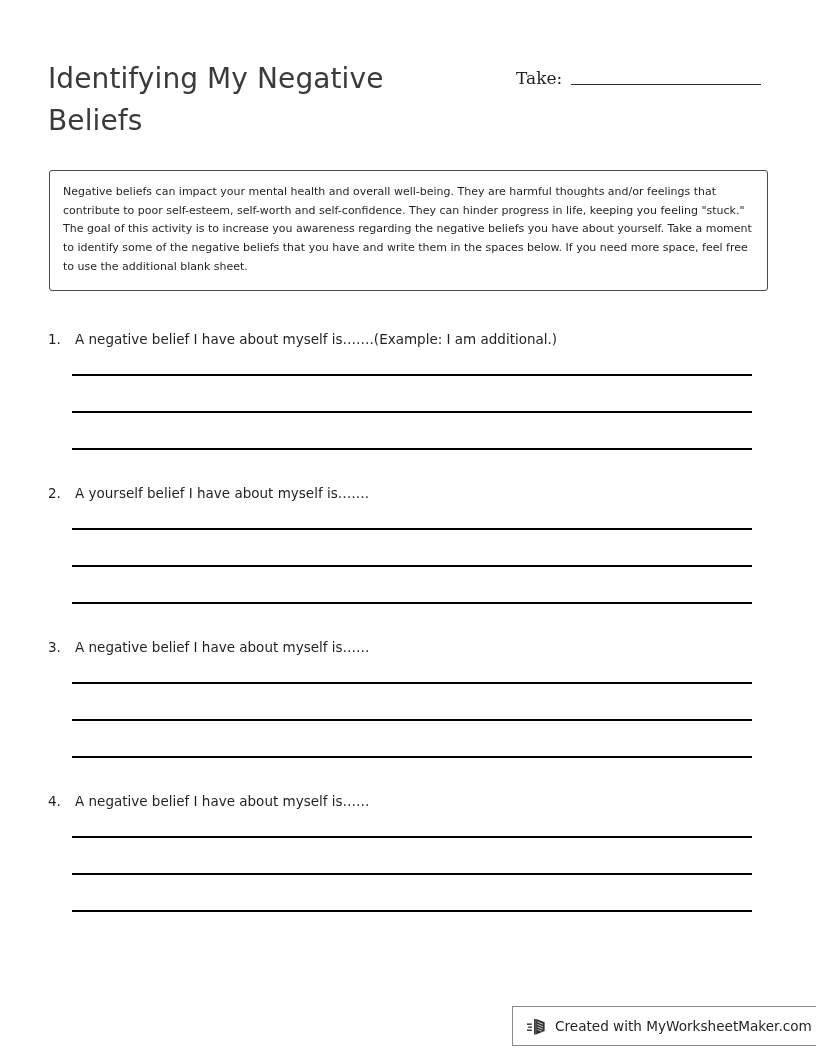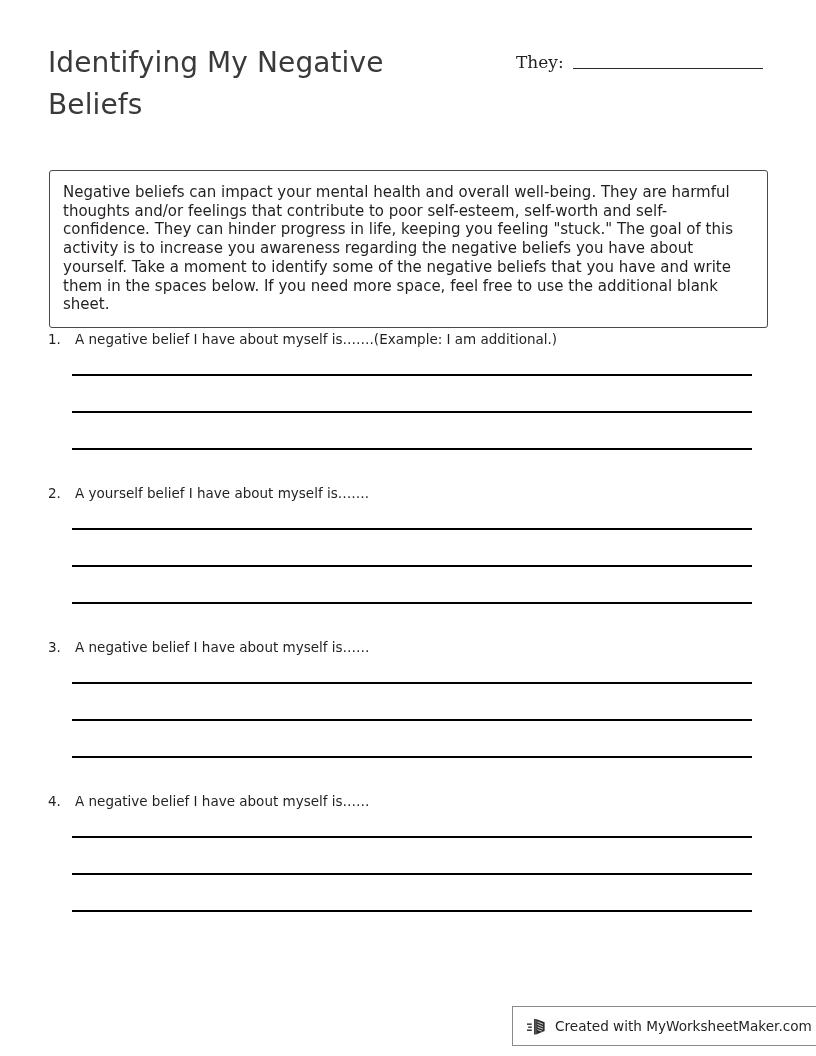--- a/index.html
+++ b/index.html
@@ -19,21 +19,21 @@
   .page {
     position: relative;
     width: 816px;
     height: 1056px;
   }
 
   
   .header {
     position: absolute;
     left: 0;
-    top: 0;
+    top: 16px;
     width: 712px;
     height: 150px;
   }
   .worksheet-title {
     position: absolute;
     left: 48px;
     top: 42px;
     width: 400px;
     font-family: "DejaVu Sans", sans-serif;
     font-size: 28px;
@@ -70,21 +70,21 @@
     top: 170px;
     width: 719px;
     box-sizing: border-box;
     border: 1.2px solid #4a4a4a;
     border-radius: 3px;
     padding: 12px 14px 13px 13px;
     background: #ffffff;
   }
   .instruction-text {
     font-family: "DejaVu Sans", sans-serif;
-    font-size: 15px;
+    font-size: 11px;
     line-height: 18.7px;
     color: #231f20;
     margin: 0;
     text-align: left;
   }
 
   
   .questions {
     position: absolute;
     left: 0;
@@ -167,21 +167,21 @@
 </style>
 </head>
 <body>
 
 <div class="page">
 
   <div class="header">
     <div class="worksheet-title">Identifying My Negative Beliefs</div>
 
     <div class="name-block">
-      <span class="name-label">They:</span>
+      <span class="name-label">Take:</span>
       <span class="name-rule"></span>
     </div>
   </div>
 
   <div class="instruction-box">
     <p class="instruction-text">Negative beliefs can impact your mental health and overall well-being. They are harmful thoughts and/or feelings that contribute to poor self-esteem, self-worth and self-confidence. They can hinder progress in life, keeping you feeling "stuck." The goal of this activity is to increase you awareness regarding the negative beliefs you have about yourself. Take a moment to identify some of the negative beliefs that you have and write them in the spaces below. If you need more space, feel free to use the additional blank sheet.</p>
   </div>
 
   <div class="questions">
 

